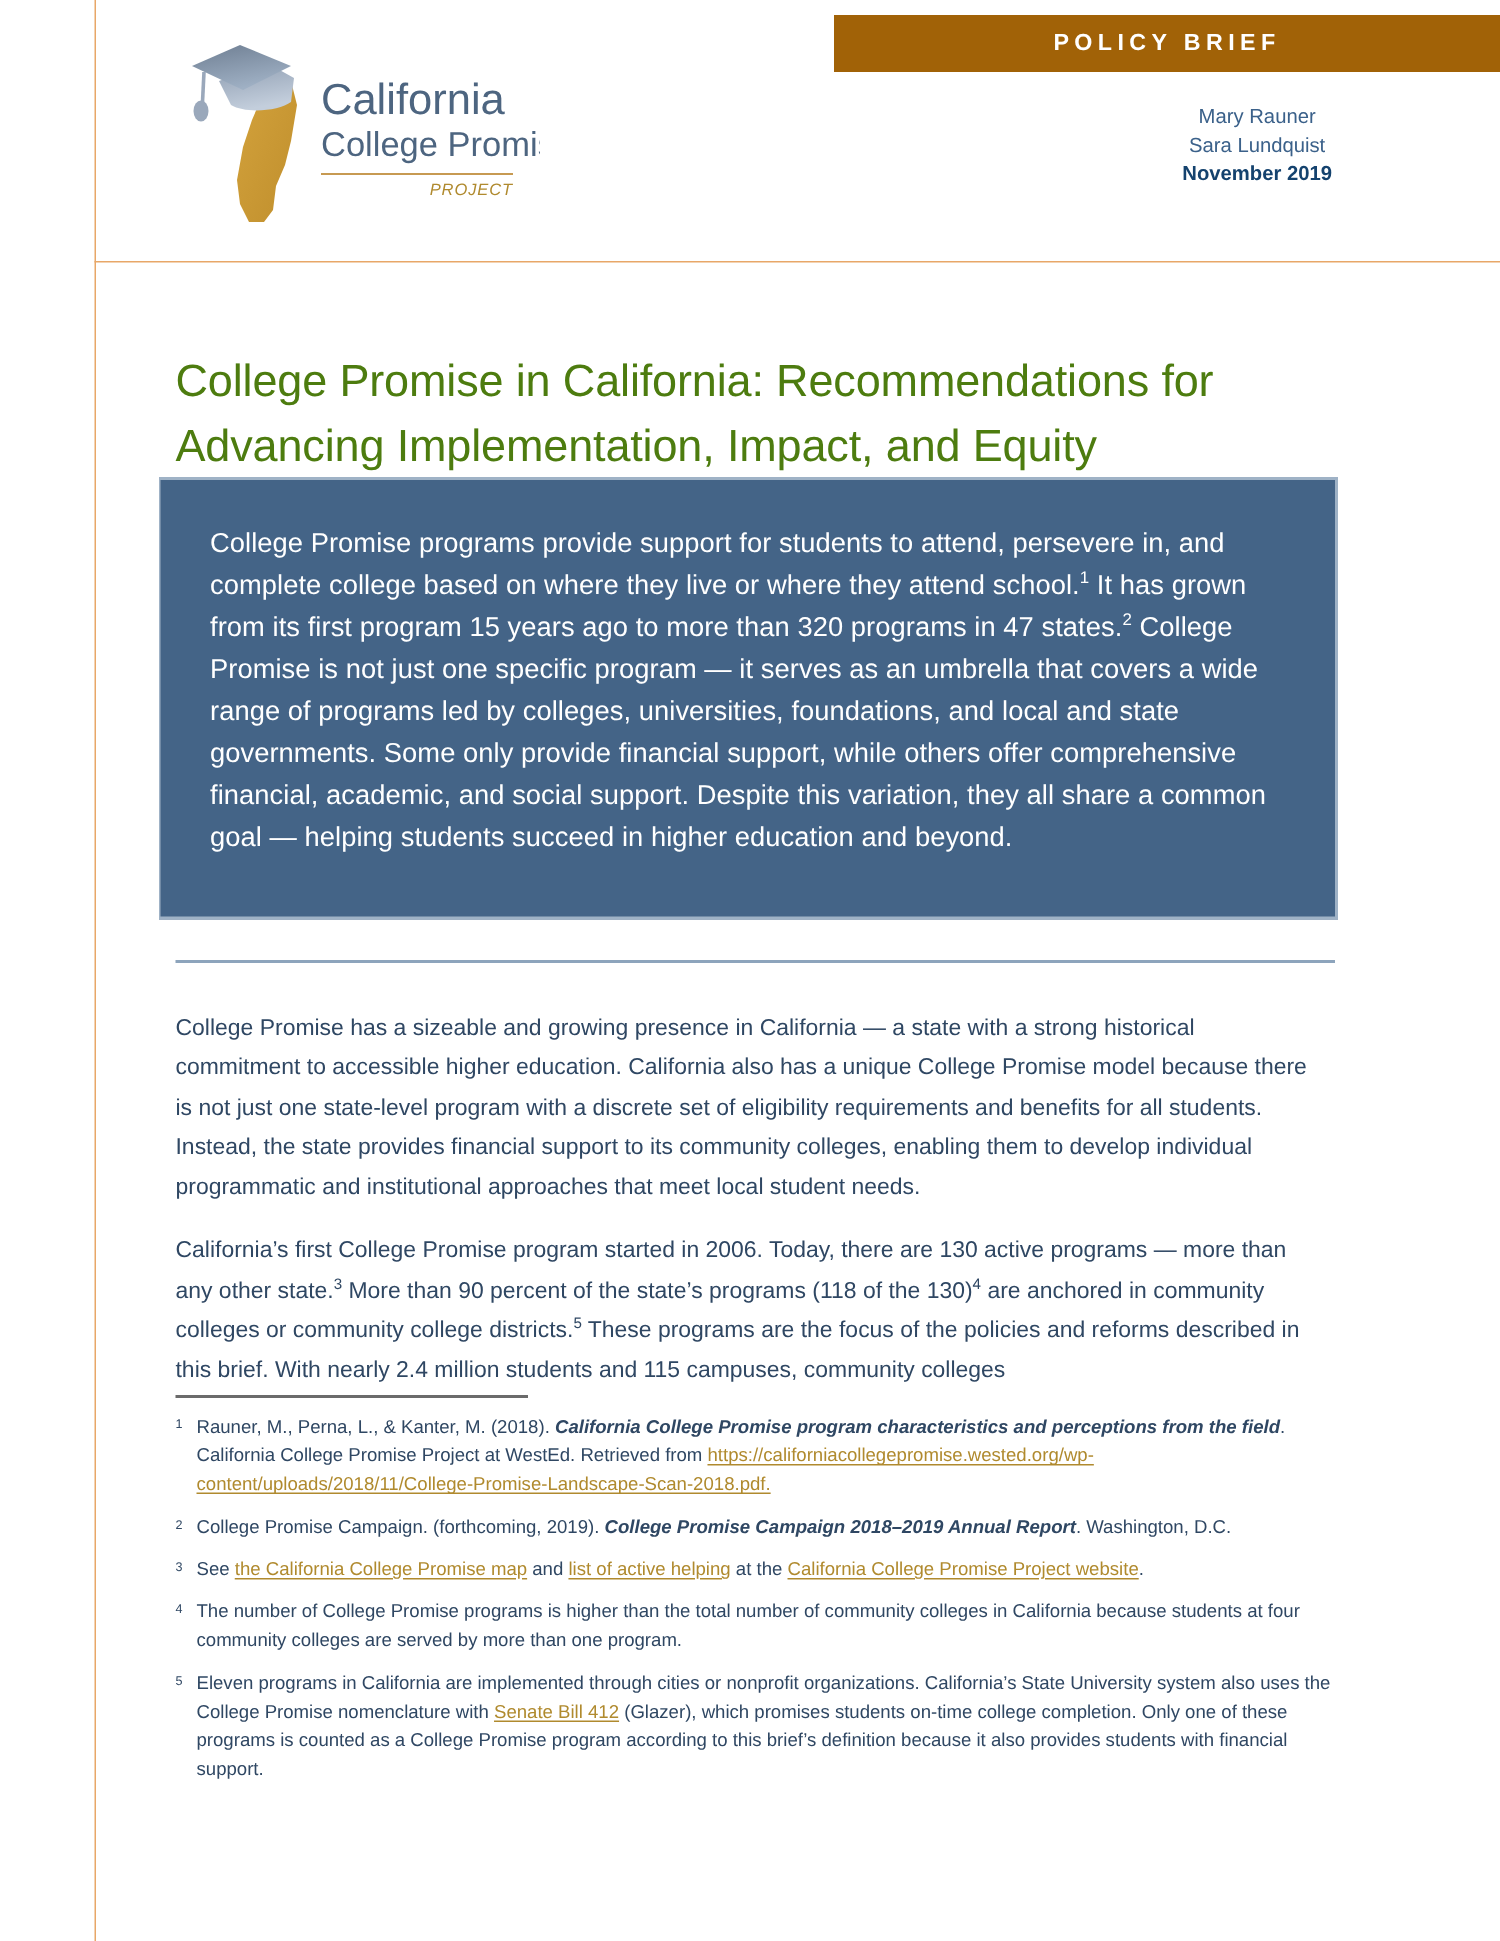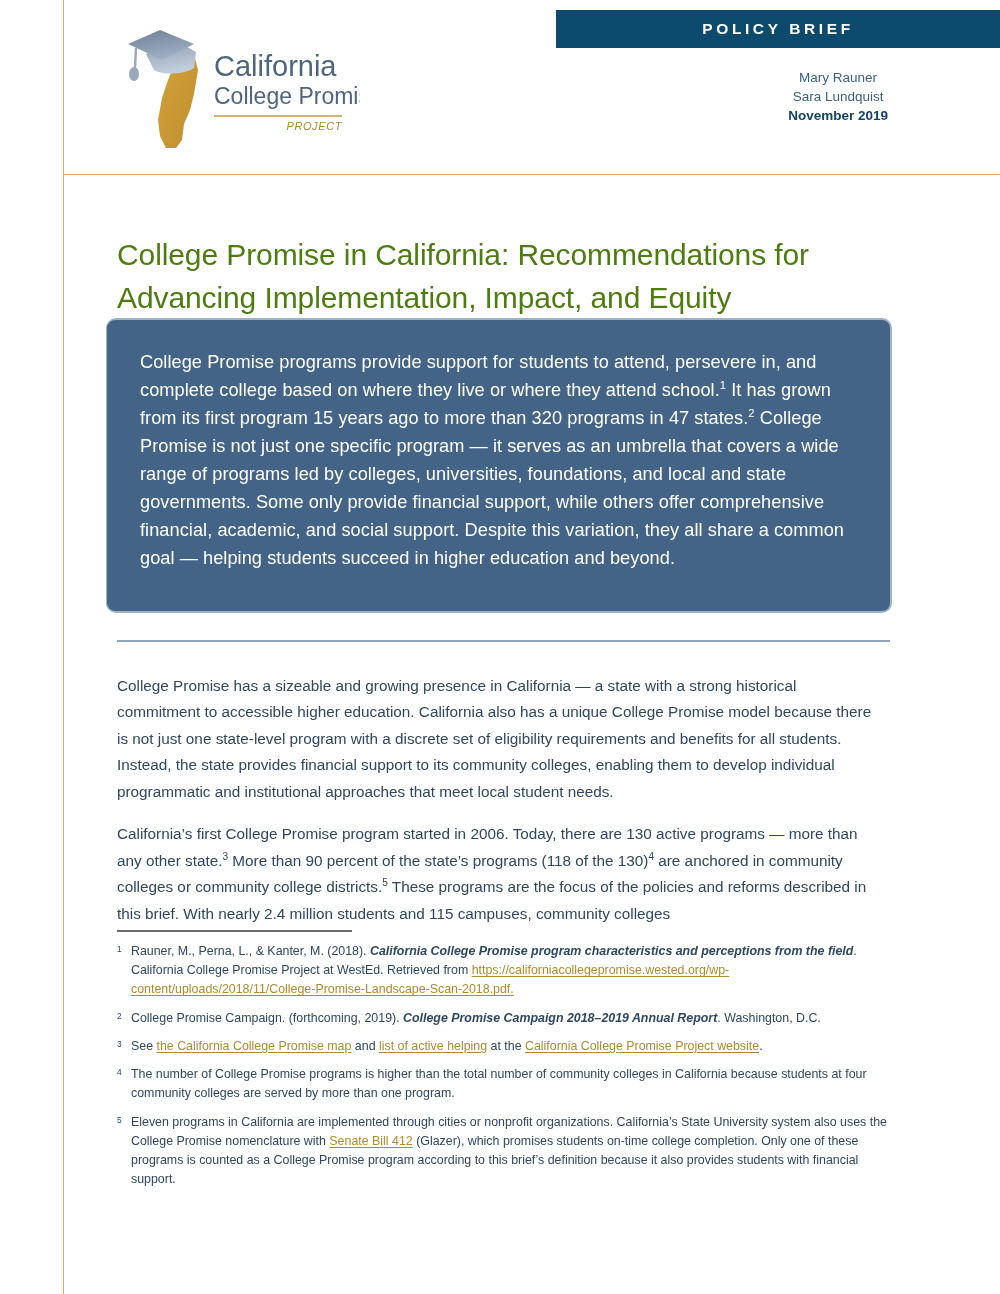--- a/index.html
+++ b/index.html
@@ -25,21 +25,21 @@
     position: absolute;
     left: 63px; top: 174px; width: 937px; height: 1px;
     background: #e8a768;
   }
 
   
   .policy-banner {
     position: absolute;
     left: 556px; top: 10px;
     width: 444px; height: 38px;
-    background: #0c4a6e;
+    background: #a16207;
     display: flex;
     align-items: center;
     justify-content: center;
   }
   .policy-banner-label {
     color: #ffffff;
     font-size: 15.5px;
     font-weight: bold;
     letter-spacing: 3.6px;
   }
@@ -79,21 +79,20 @@
   .callout {
     position: absolute;
     left: 106px; top: 318px;
     width: 786px; height: 295px;
     background: #446487;
     border-top: 2px solid #9fb2c6;
     border-left: 1px solid #9fb2c6;
     border-right: 2px solid #9fb2c6;
     border-bottom: 2px solid #9fb2c6;
     padding: 28px 34px 28px 33px;
-    border-radius: 10px;
   }
   .callout-text {
     color: #ffffff;
     font-size: 18.2px;
     line-height: 1.54;
     letter-spacing: 0.05px;
   }
   .callout-text sup { font-size: 0.62em; vertical-align: super; }
 
   

